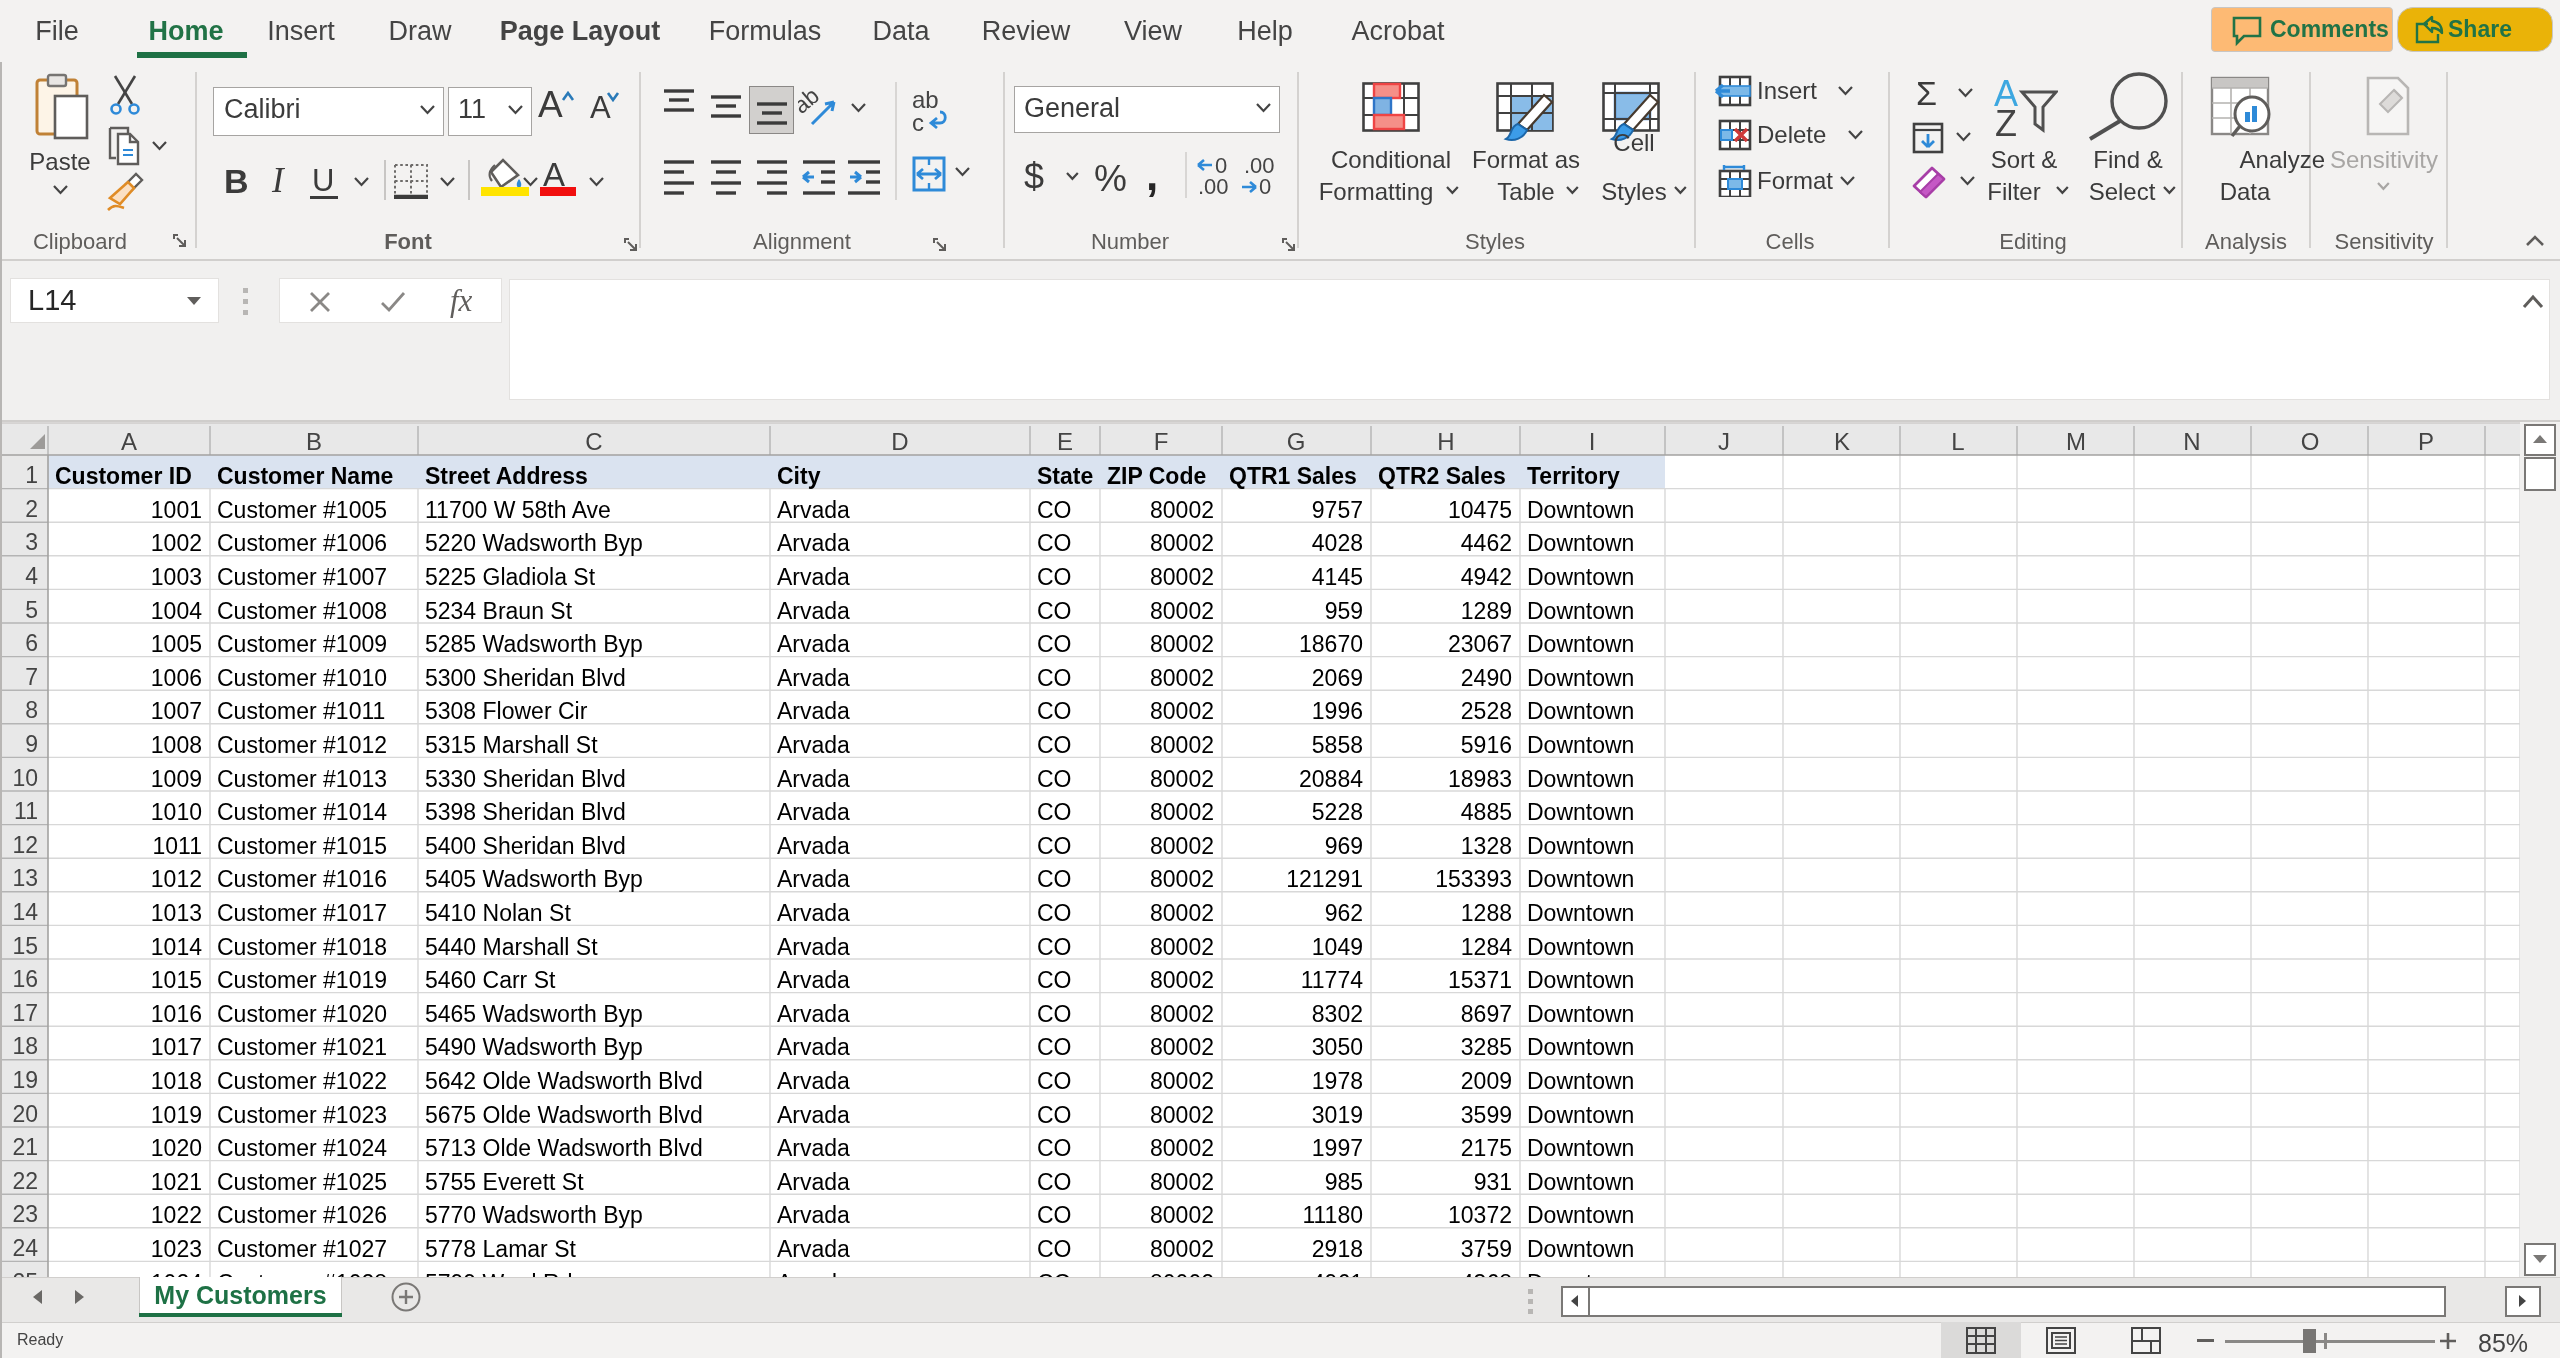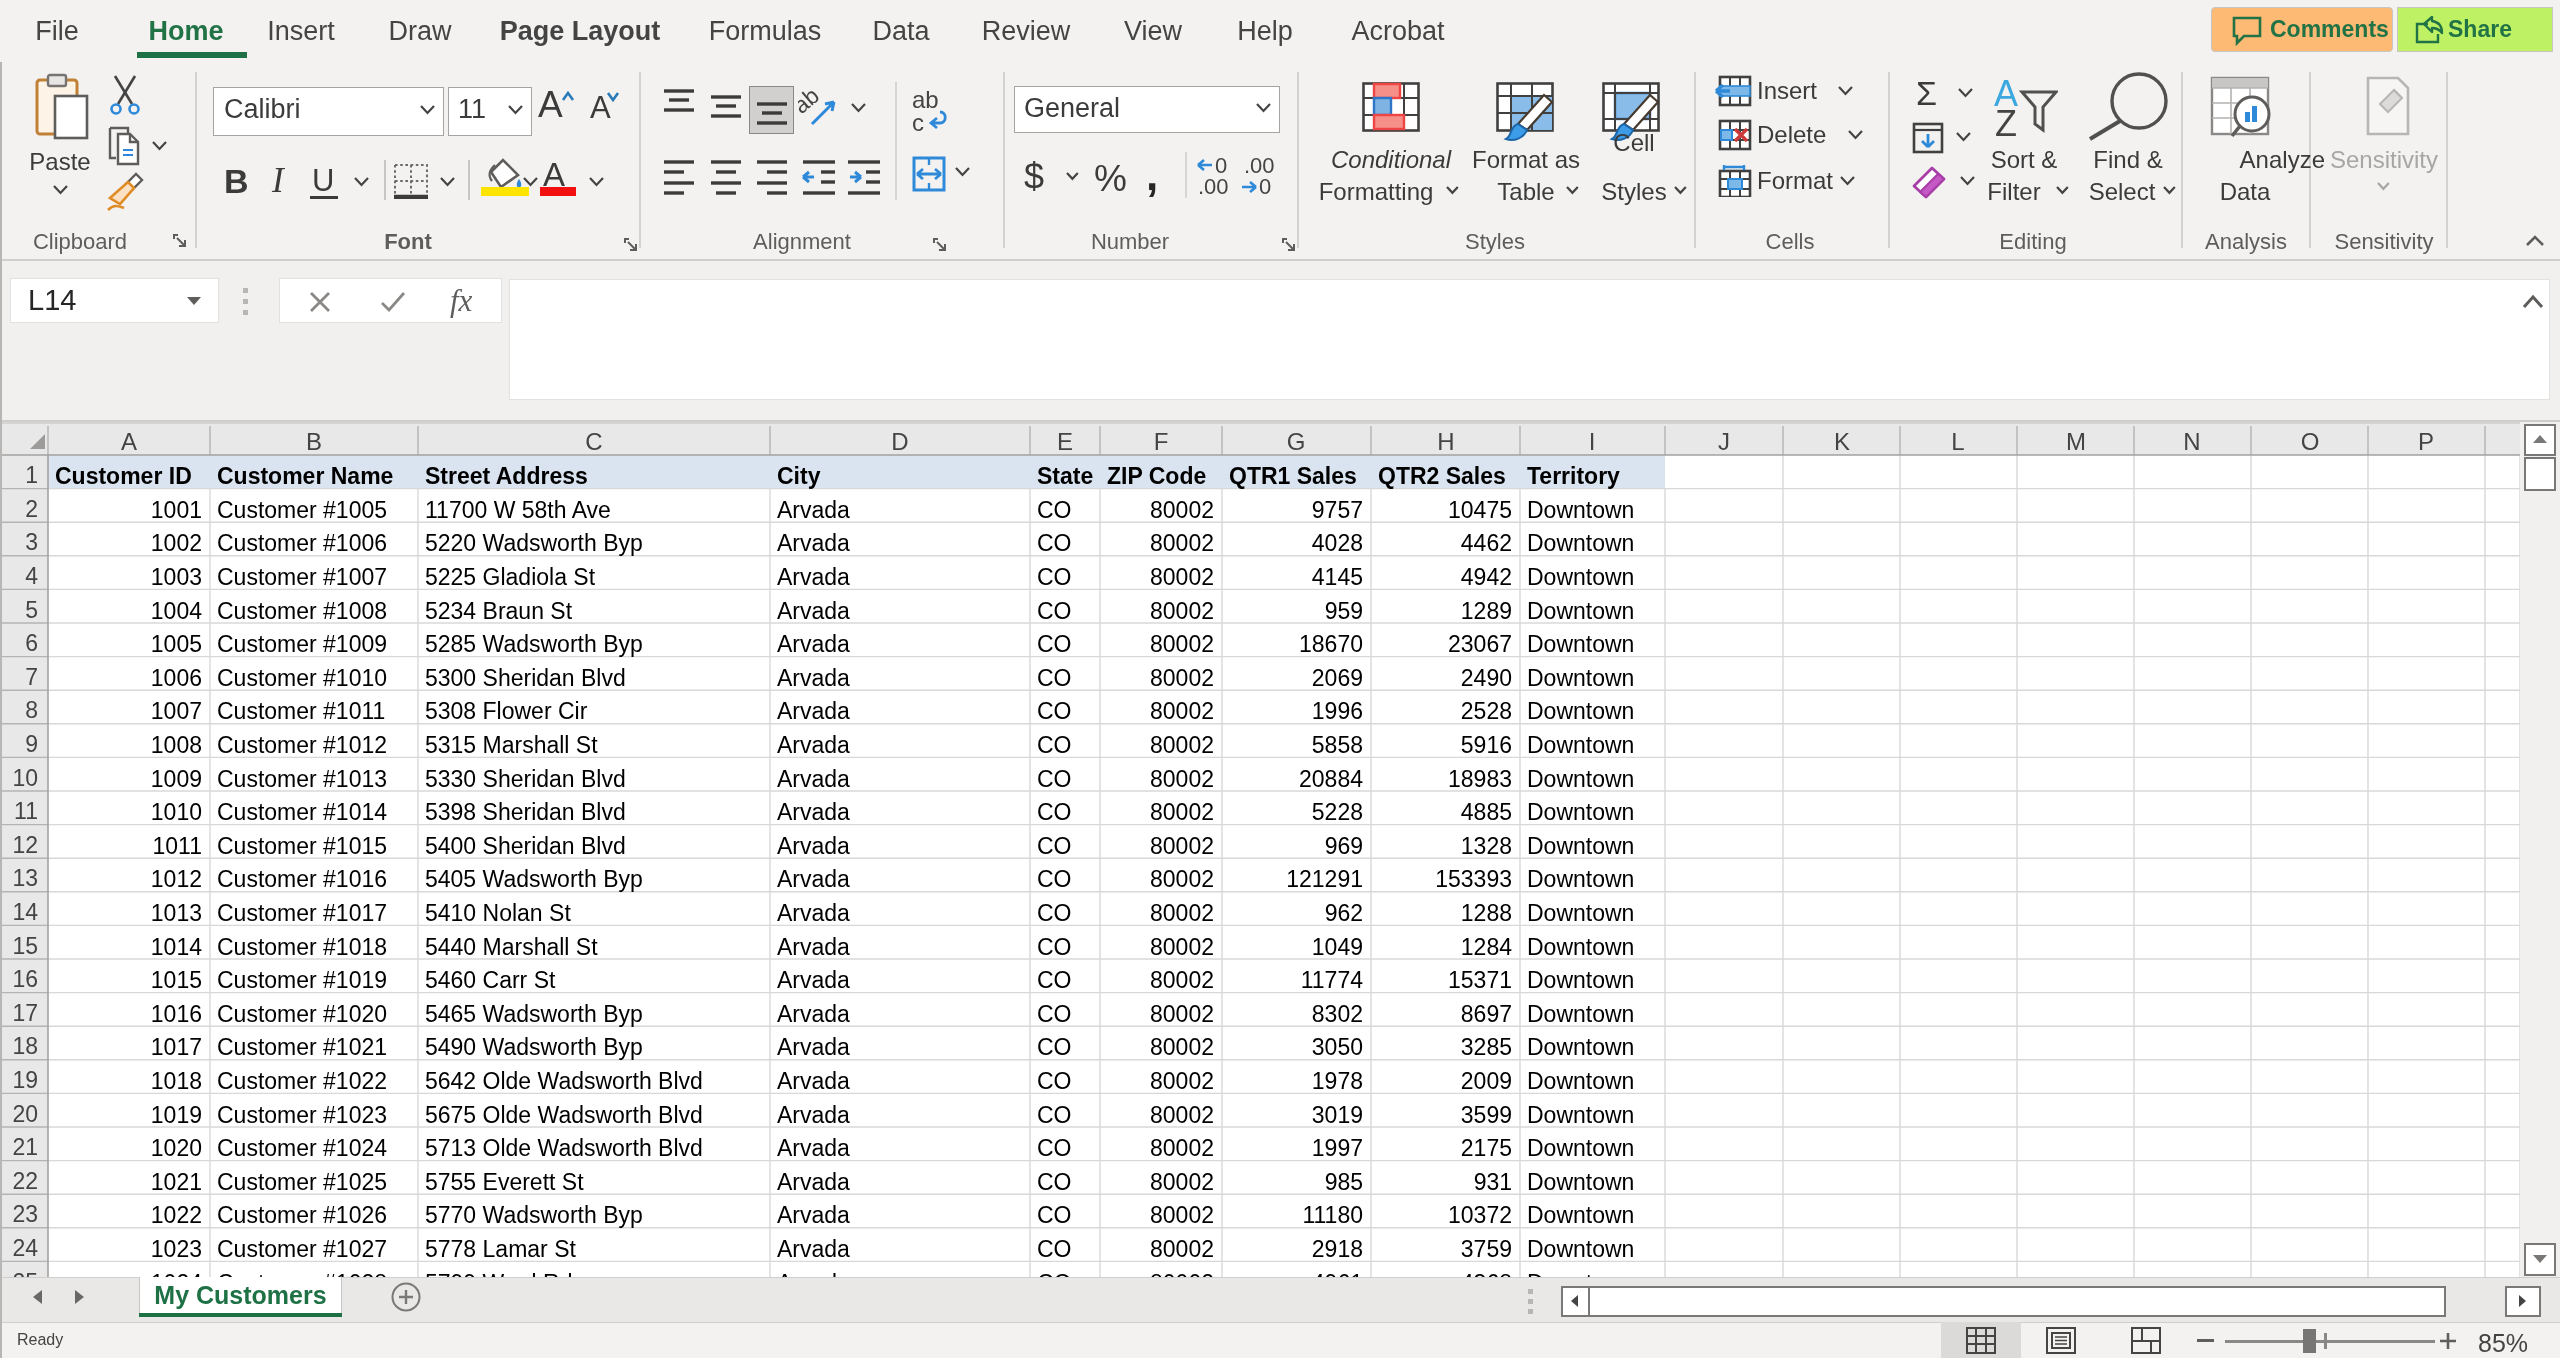--- a/index.html
+++ b/index.html
@@ -20,21 +20,21 @@
 <div class="tab" style="left:1023px;width:260px;">View</div>
 <div class="tab" style="left:1135px;width:260px;">Help</div>
 <div class="tab" style="left:1268px;width:260px;">Acrobat</div>
 <div class="ab" style="left:137px;top:52px;width:110px;height:6px;background:#1e7145;"></div>
 <div class="ab" style="left:2183px;top:7px;width:182px;height:45px;border:1.5px solid #c8c6c4;border-radius:4px;background:#fdba74;margin-left:28px;">
     <svg width="34" height="32" viewBox="0 0 34 32" style="position:absolute;left:18px;top:7px;">
       <path d="M4 3 h26 v18 h-16 l-7 7 v-7 h-3 Z" fill="none" stroke="#217346" stroke-width="2.6"></path>
     </svg>
     <div class="ab" style="left:58px;top:0;width:120px;height:42px;line-height:42px;font-size:23px;font-weight:bold;color:#217346;">Comments</div>
   </div>
-<div class="ab" style="left:2397px;top:7px;width:156px;height:45px;border:1.5px solid #c8c6c4;border-radius:0;background:#bef264;">
+<div class="ab" style="left:2397px;top:7px;width:156px;height:45px;border:1.5px solid #c8c6c4;border-radius:16px;background:#eab308;">
     <svg width="34" height="32" viewBox="0 0 34 32" style="position:absolute;left:14px;top:6px;">
       <path d="M12 10 L20 3 L20 7 C27 8 30 13 30 19 C27 15 24 14 20 14 L20 18 Z" fill="none" stroke="#217346" stroke-width="2.4" stroke-linejoin="round"></path>
       <path d="M16 10 H5 V28 H26 V20" fill="none" stroke="#217346" stroke-width="2.4"></path>
     </svg>
     <div class="ab" style="left:50px;top:0;width:100px;height:42px;line-height:42px;font-size:23px;font-weight:bold;color:#217346;">Share</div>
   </div>
 <div class="sep" style="left:195px;top:72px;height:176px;"></div>
 <div class="sep" style="left:639px;top:72px;height:176px;"></div>
 <div class="sep" style="left:1003px;top:72px;height:176px;"></div>
 <div class="sep" style="left:1297px;top:72px;height:176px;"></div>
@@ -242,21 +242,21 @@
 <path d="M2 31 H16 M16 31 L10 26 M16 31 L10 36" stroke="#2e8ad8" stroke-width="2.6" fill="none"></path>
 <text x="19" y="38" font-size="22" fill="#444">0</text>
 </svg>
 <svg class="ab" style="left:1362px;top:82px;" width="58" height="50" viewBox="0 0 58 50">
 <rect x="1.5" y="1.5" width="55" height="47" fill="#fff" stroke="#404040" stroke-width="2.6"></rect>
 <path d="M14 2 V48 M42 2 V48 M2 16 H56 M2 33 H56" stroke="#404040" stroke-width="2"></path>
 <rect x="12" y="2" width="26" height="14" fill="#f58f88" stroke="#ef4444" stroke-width="2.4"></rect>
 <rect x="12" y="16" width="17" height="17" fill="#7fb3e3" stroke="#2e75c8" stroke-width="2.4"></rect>
 <rect x="12" y="33" width="30" height="14" fill="#f58f88" stroke="#ef4444" stroke-width="2.4"></rect>
 </svg>
-<div class="lbl" style="left:1311px;top:146px;width:160px;font-style:italic;">Conditional</div>
+<div class="lbl" style="left:1311px;top:146px;width:160px;">Conditional</div>
 <div class="lbl" style="left:1296px;top:178px;width:160px;">Formatting</div>
 <svg class="ab" style="left:1446px;top:186px;" width="13" height="9" viewBox="0 0 13 9">
     <path d="M1 1 L6.4 6.8 L11.8 1" fill="none" stroke="#444" stroke-width="2.2"></path>
   </svg>
 <svg class="ab" style="left:1496px;top:82px;" width="64" height="66" viewBox="0 0 64 66">
 <rect x="1.5" y="1.5" width="55" height="47" fill="#fff" stroke="#404040" stroke-width="2.6"></rect>
 <rect x="15" y="14" width="41" height="34" fill="#89bce8"></rect>
 <path d="M15 2 V48 M36 2 V48 M2 14 H56 M2 31 H56" stroke="#404040" stroke-width="2"></path>
 <path d="M22 42 L48 13 L56 20 L31 48 Z" fill="#fff" stroke="#473a2e" stroke-width="2.2"></path>
 <path d="M22 42 C14 44 16 54 10 57 C18 60 28 56 31 48 Z" fill="#3c9ce8" stroke="#1c66a8" stroke-width="2"></path>

